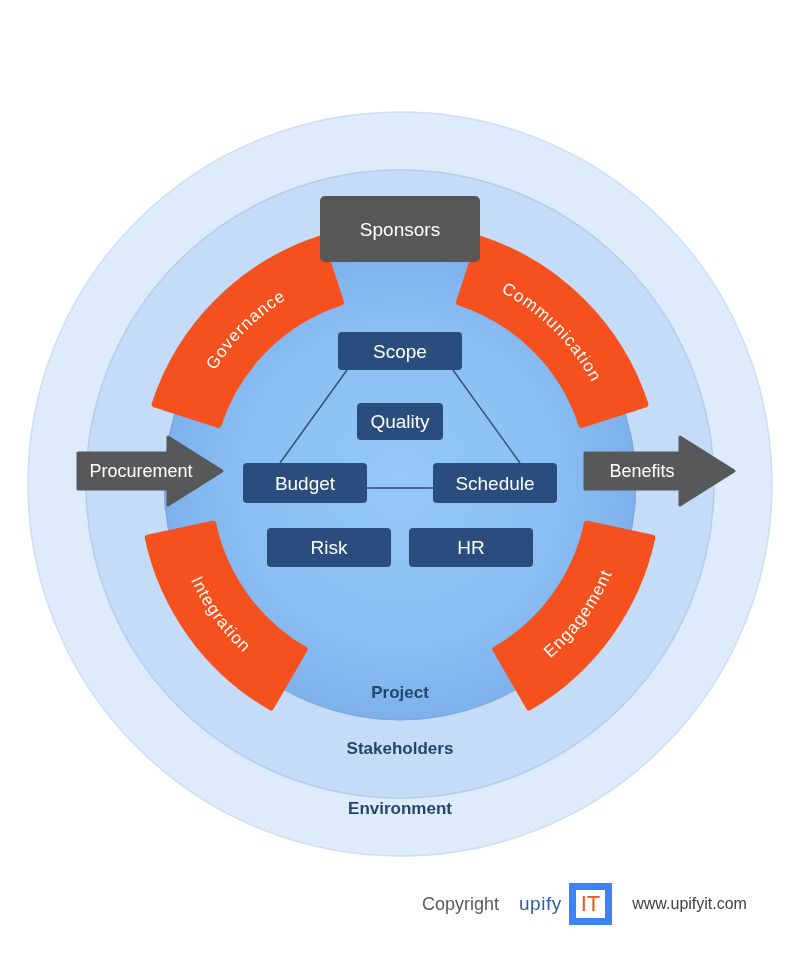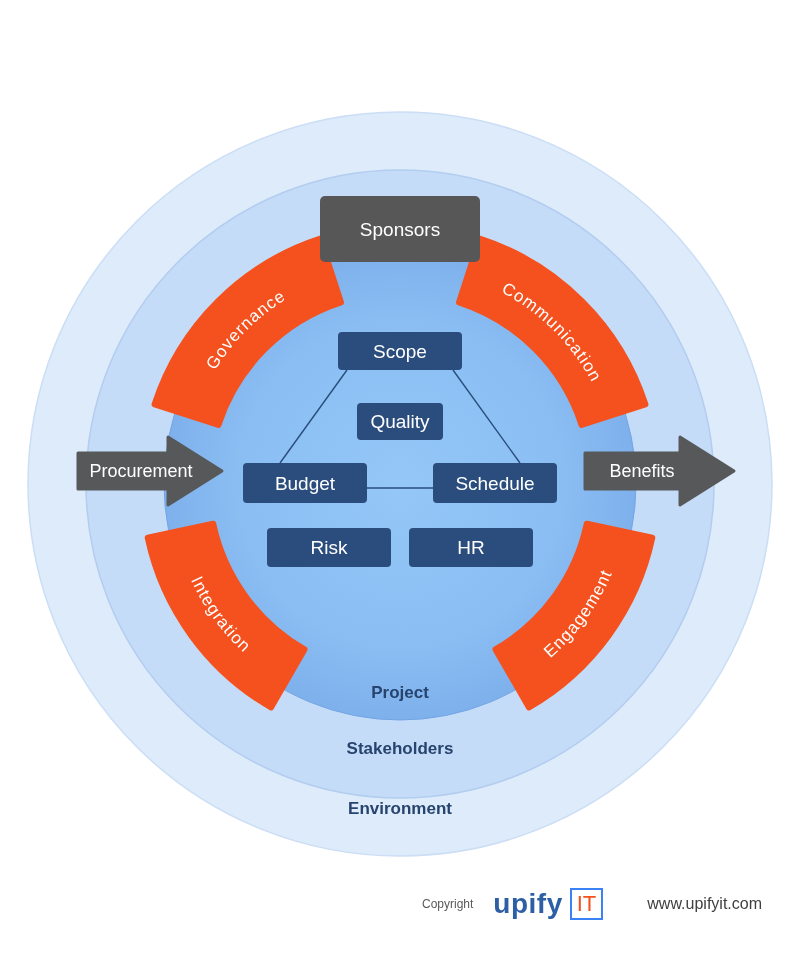--- a/index.html
+++ b/index.html
@@ -51,38 +51,38 @@
   }
   .footer {
     position: absolute;
     top: 882px;
     left: 422px;
     height: 44px;
     display: flex;
     align-items: center;
     gap: 20px;
   }
-  .footer .copyright { font-size: 12px; color: #58595b; }
+  .footer .copyright { font-size: 18px; color: #58595b; }
   .footer .brand-wrap { display: flex; align-items: center; gap: 7px; }
   .footer .brand {
-    font-size: 28px;
+    font-size: 19px;
     color: #2d5fa5;
-    font-weight: 700;
+    font-weight: 400;
     letter-spacing: 0.5px;
   }
   .footer .brand-suffix {
     font-size: 22px;
     color: #f4511e;
-    border: 2px solid #3b82f6;
+    border: 7px solid #3b82f6;
     padding: 0 5px;
     line-height: 28px;
     display: inline-block;
     text-align: right;
   }
-  .footer .website { font-size: 16px; color: #3f4041; margin-left: 24px; }
+  .footer .website { font-size: 16px; color: #3f4041; }
 </style>
 </head>
 <body>
 
 <div class="page">
 
 
   <svg class="wheel" width="800" height="973" viewBox="0 0 800 973">
     <defs>
       <radialGradient id="gproj" cx="50%" cy="50%" r="50%">

